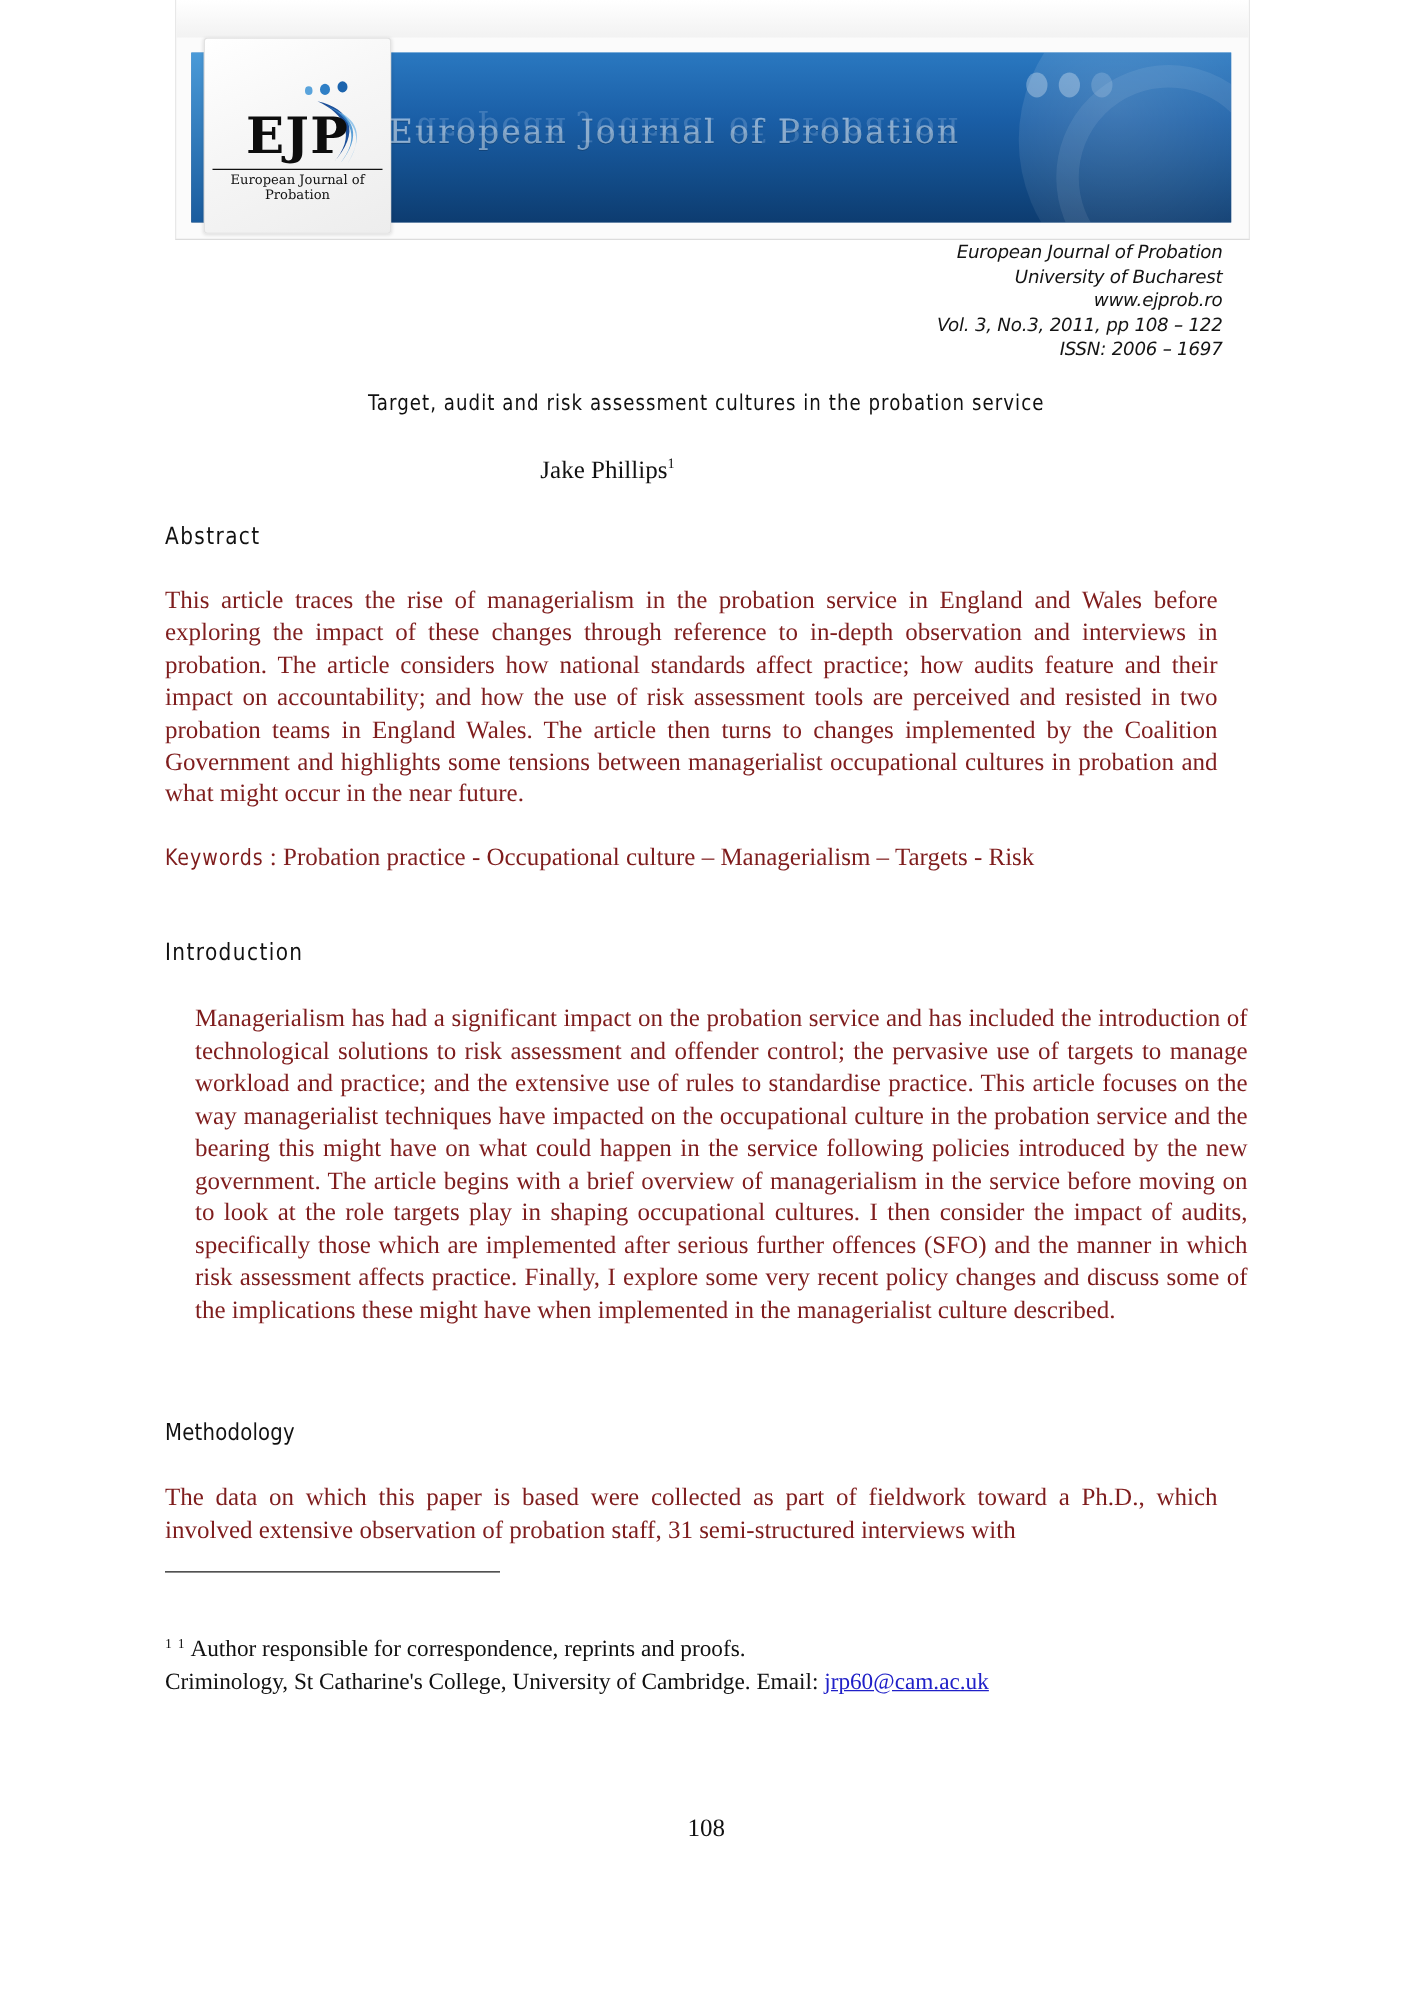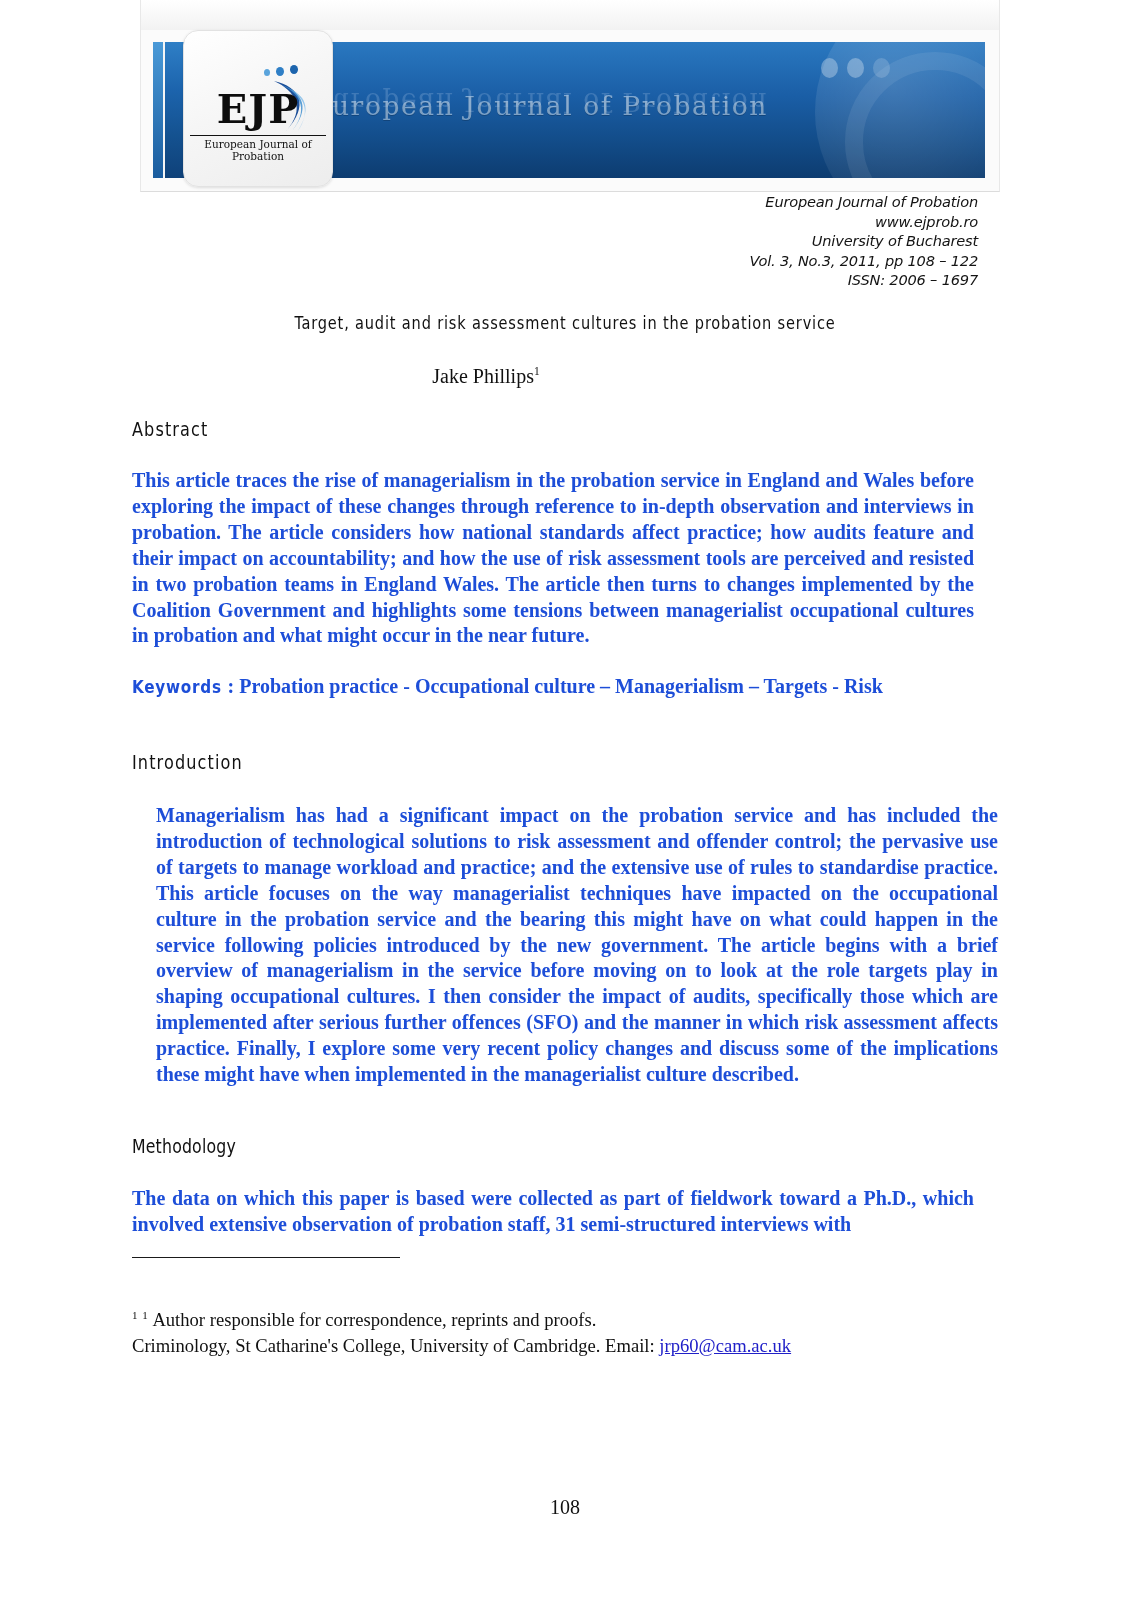--- a/index.html
+++ b/index.html
@@ -121,27 +121,27 @@
     font-family: "DejaVu Serif", "Liberation Serif", serif;
     font-size: 26.5px;
     letter-spacing: 1.6px;
     color: rgba(190,215,240,0.22);
     white-space: nowrap;
     transform: scaleY(-1);
     transform-origin: top left;
   }
   .logo-box {
     position: absolute;
-    left: 42px;
+    left: 22px;
     top: 30px;
     width: 148px;
     height: 155px;
     background: linear-gradient(155deg,#ffffff 0%, #f6f6f6 45%, #ededed 100%);
     border: 1px solid #e2e2e2;
-    border-radius: 15px;
+    border-radius: 3px;
     box-shadow: 0 1px 3px rgba(0,0,0,0.12);
     overflow: hidden;
   }
   .logo-mark {
     position: absolute;
     left: 0;
     top: 54px;
     width: 148px;
     text-align: center;
     font-family: "DejaVu Serif", "Liberation Serif", serif;
@@ -248,22 +248,21 @@
     transform-origin: left center;
   }
   h2.section.tight { letter-spacing: 0.2px; font-size: 18.6px; }
 
   p.body {
     margin: 0;
     font-size: 20px;
     line-height: 25.9px;
     text-align: justify;
     text-justify: inter-word;
-    color: #1d4ed8;
-    font-weight: bold;
+    color: #7f1d1d;
   }
   .kw-label {
     font-family: "DejaVu Sans Condensed", "DejaVu Sans", "Liberation Sans", sans-serif;
     font-size: 18px;
     letter-spacing: 0.8px;
     display: inline-block;
     transform: scaleX(0.94);
     transform-origin: left center;
   }
 
@@ -306,21 +305,20 @@
 
   
   .page-number {
     position: absolute;
     left: 0;
     top: 1452px;
     width: 1130px;
     text-align: center;
     font-size: 20px;
     color: #111111;
-    margin-top: 44px;
   }
 </style>
 </head>
 <body>
 
 <div class="masthead">
   <div class="masthead-topstrip"></div>
 
   <div class="banner-blue">
     <div class="banner-thinbar"></div>
@@ -348,22 +346,22 @@
       <path d="M12 10 C34 18, 40 34, 22 56 C38 36, 32 20, 12 10 Z" fill="#3f8fd0" opacity="0.85"></path>
       <path d="M20 14 C38 22, 40 36, 28 56 C40 38, 36 24, 20 14 Z" fill="#7fbbe8" opacity="0.8"></path>
     </svg>
     <div class="logo-mark">EJP</div>
     <div class="logo-sub">European Journal of Probation</div>
   </div>
 </div>
 
 <div class="journal-info">
   <div>European Journal of Probation</div>
+  <div>University of Bucharest</div>
   <div>www.ejprob.ro</div>
-  <div>University of Bucharest</div>
   <div>Vol. 3, No.3, 2011, pp 108 – 122</div>
   <div>ISSN: 2006 – 1697</div>
 </div>
 
 <div class="paper-title">Target, audit and risk assessment cultures in the probation service</div>
 <div class="paper-author">
   <span>Jake Phillips</span><sup>1</sup>
 </div>
 
 <h2 class="section col" id="abstract-heading">Abstract</h2>

